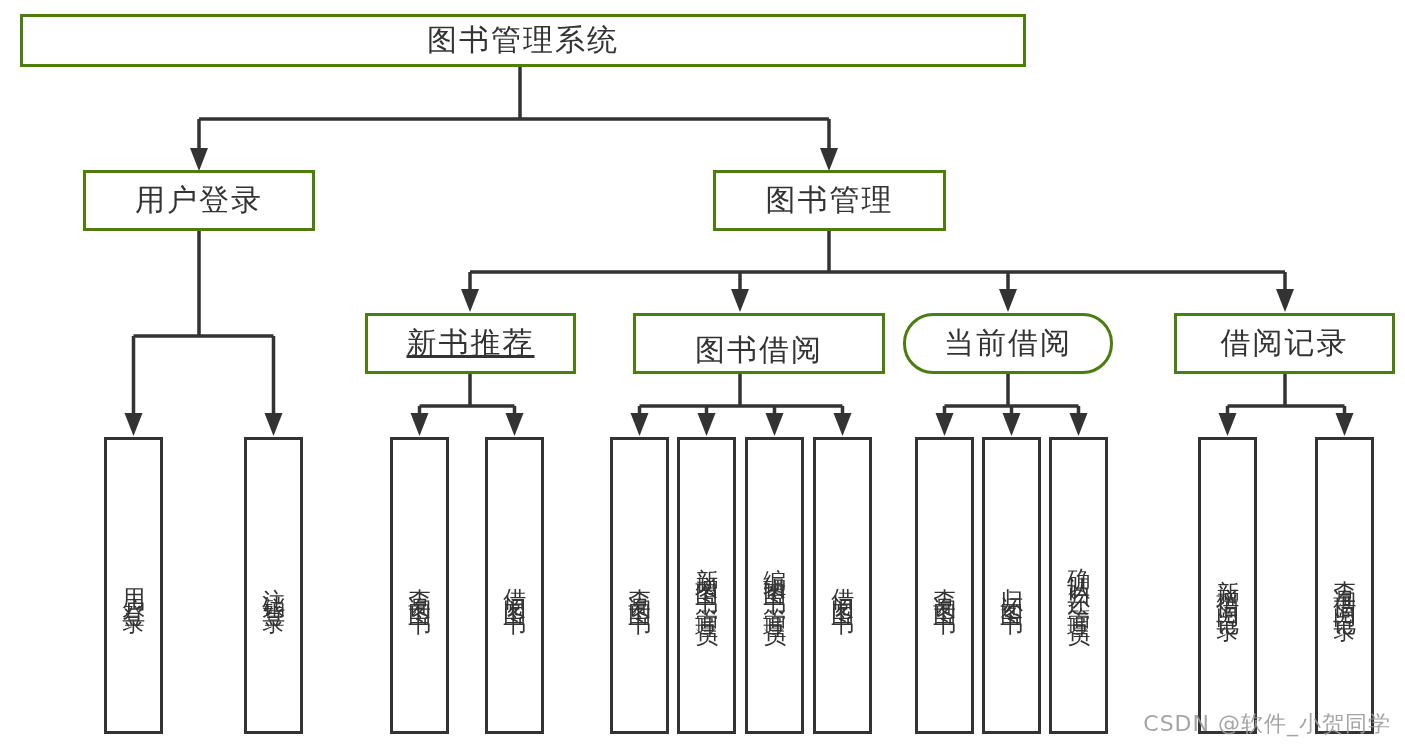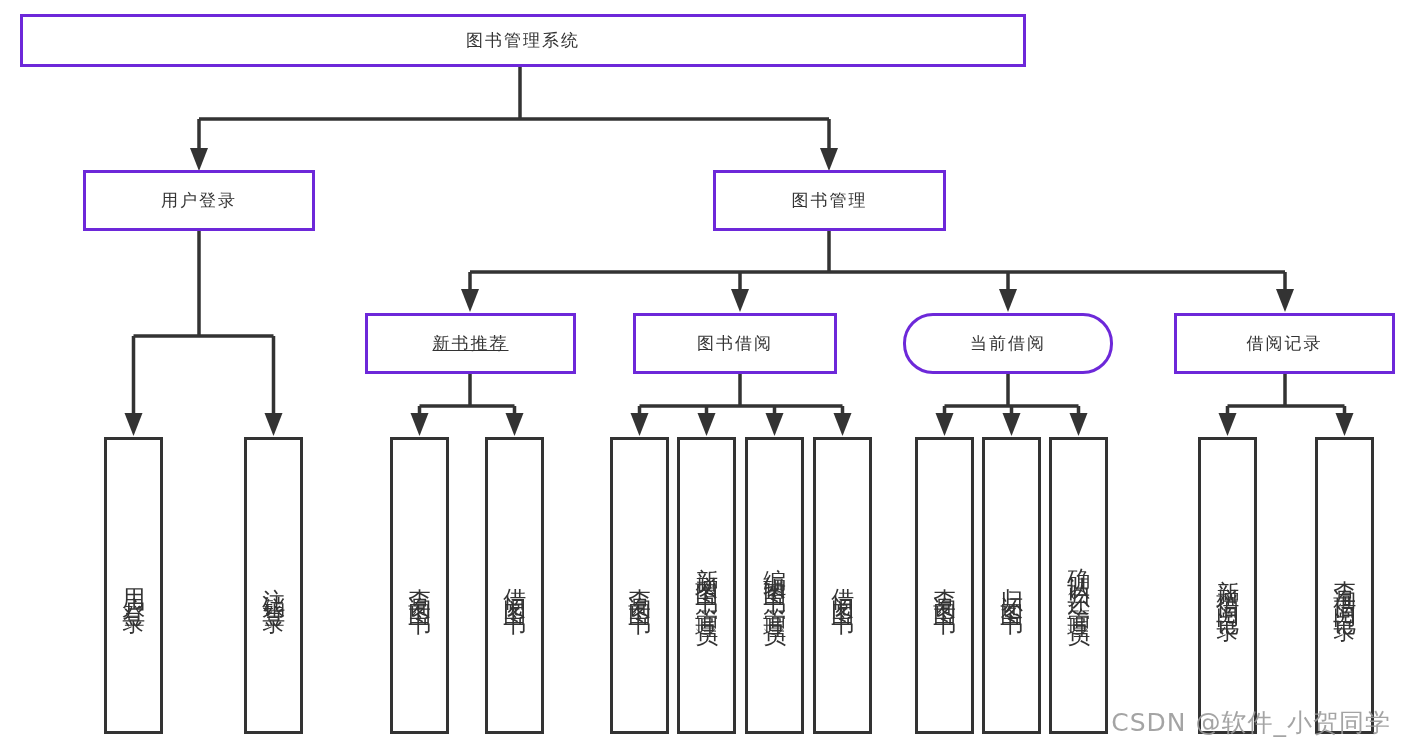--- a/index.html
+++ b/index.html
@@ -23,26 +23,26 @@
     stroke-width: 3.5;
   }
   svg.connectors polygon {
     fill: #333333;
     stroke: none;
   }
   .hbox {
     position: absolute;
     box-sizing: border-box;
     background: #ffffff;
-    border: 3px solid #6d28d9;
+    border: 3px solid #4d7c0f;
     display: flex;
     align-items: center;
     justify-content: center;
     color: #333333;
-    font-size: 17px;
+    font-size: 30px;
     letter-spacing: 2px;
     z-index: 2;
     white-space: nowrap;
   }
   .vbox {
     position: absolute;
     box-sizing: border-box;
     background: #ffffff;
     border: 3px solid #333333;
     display: flex;
@@ -59,34 +59,34 @@
     color: #333333;
     font-size: 23px;
     letter-spacing: 8px;
     line-height: 1.1;
     white-space: nowrap;
   }
   .watermark {
     position: absolute;
     right: 14px;
     bottom: 8px;
-    font-size: 25px;
+    font-size: 22px;
     color: #9b9b9b;
     letter-spacing: 1px;
     z-index: 10;
     opacity: 0.9;
     white-space: nowrap;
   }
 
   
   .n-root    { left: 20px;   top: 14px;  width: 1006px; height: 53px; }
   .n-login   { left: 83px;   top: 170px; width: 232px;  height: 61px; }
   .n-manage  { left: 713px;  top: 170px; width: 233px;  height: 61px; }
   .n-newbook { left: 365px;  top: 313px; width: 211px;  height: 61px; text-decoration: underline; }
-  .n-borrow  { left: 633px;  top: 313px; width: 204px;  height: 61px; }
+  .n-borrow  { left: 633px;  top: 313px; width: 252px;  height: 61px; align-items: flex-end; }
   .n-current { left: 903px;  top: 313px; width: 210px;  height: 61px; border-radius: 30px; }
   .n-records { left: 1174px; top: 313px; width: 221px;  height: 61px; }
 
   .lf-login-0   { left: 104px;  }
   .lf-login-1   { left: 244px;  }
   .lf-newbook-0 { left: 390px;  }
   .lf-newbook-1 { left: 485px;  }
   .lf-borrow-0  { left: 610px;  }
   .lf-borrow-1  { left: 677px;  }
   .lf-borrow-2  { left: 745px;  }

